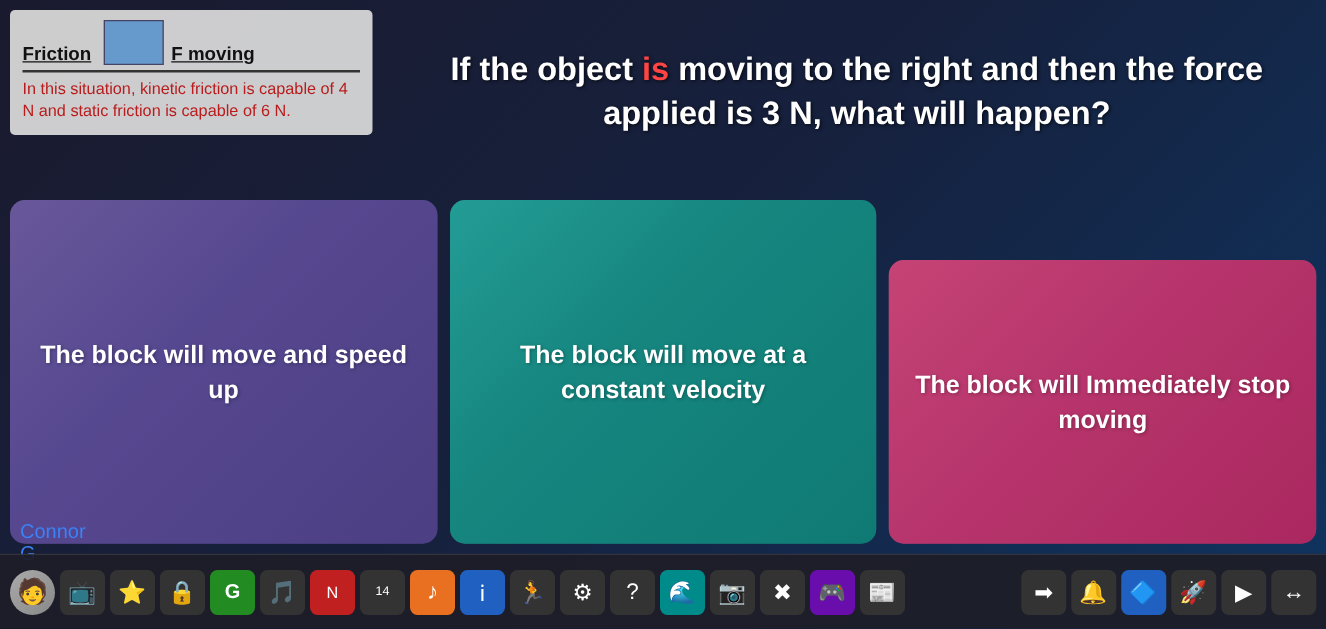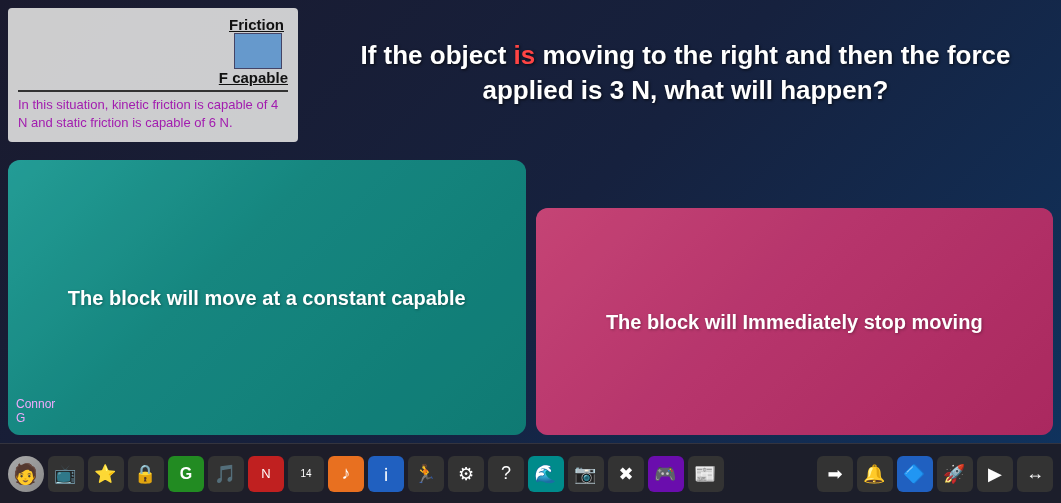--- a/index.html
+++ b/index.html
@@ -31,21 +31,20 @@
       padding: 8px 10px 10px 10px;
     }
 
     .friction-diagram {
       display: flex;
       align-items: flex-end;
       gap: 0;
       margin-bottom: 4px;
       border-bottom: 2px solid #333;
       padding-bottom: 4px;
-      flex-direction: column;
     }
 
     .friction-label {
       font-size: 15px;
       font-weight: bold;
       color: #111;
       text-decoration: underline;
       margin-right: 4px;
     }
 
@@ -59,21 +58,21 @@
 
     .f-applied-label {
       font-size: 15px;
       font-weight: bold;
       color: #111;
       text-decoration: underline;
     }
 
     .friction-desc {
       font-size: 13px;
-      color: #a21caf;
+      color: #b91c1c;
       line-height: 1.4;
     }
 
     
     .question-area {
       position: absolute;
       top: 10px;
       left: 320px;
       right: 10px;
       text-align: center;
@@ -161,24 +160,24 @@
       background: rgba(30, 30, 40, 0.95);
       display: flex;
       align-items: center;
       padding: 0 8px;
       gap: 4px;
       border-top: 1px solid rgba(255,255,255,0.1);
     }
 
     .taskbar-user {
       position: absolute;
-      bottom: 78px;
+      bottom: 50px;
       left: 16px;
-      color: #f0abfc;
-      font-size: 12px;
+      color: #3b82f6;
+      font-size: 16px;
     }
 
     .taskbar-icon {
       width: 36px;
       height: 36px;
       border-radius: 6px;
       display: flex;
       align-items: center;
       justify-content: center;
       font-size: 18px;
@@ -224,36 +223,39 @@
   </style>
 </head>
 <body>
 
 <div class="bg"></div>
 
 <div class="friction-box">
   <div class="friction-diagram">
     <span class="friction-label">Friction</span>
     <div class="block-rect"></div>
-    <span class="f-applied-label">F capable</span>
+    <span class="f-applied-label">F moving</span>
   </div>
   <div class="friction-desc">In this situation, kinetic friction is capable of 4 N and static friction is capable of 6 N.</div>
 </div>
 
 <div class="question-area">
   <div class="question-text">
     If the object <span class="highlight">is</span> moving to the right and then the force<br>applied is 3 N, what will happen?
   </div>
 </div>
 
 <div class="cards-row">
 
+  <div class="card card-purple">
+    <span class="card-text">The block will move and speed up</span>
+  </div>
 
   <div class="card card-teal">
-    <span class="card-text">The block will move at a constant capable</span>
+    <span class="card-text">The block will move at a constant velocity</span>
   </div>
 
 
   <div class="card card-pink">
     <span class="card-text">The block will Immediately stop moving</span>
   </div>
 
 </div>
 
 <div class="taskbar-user">

